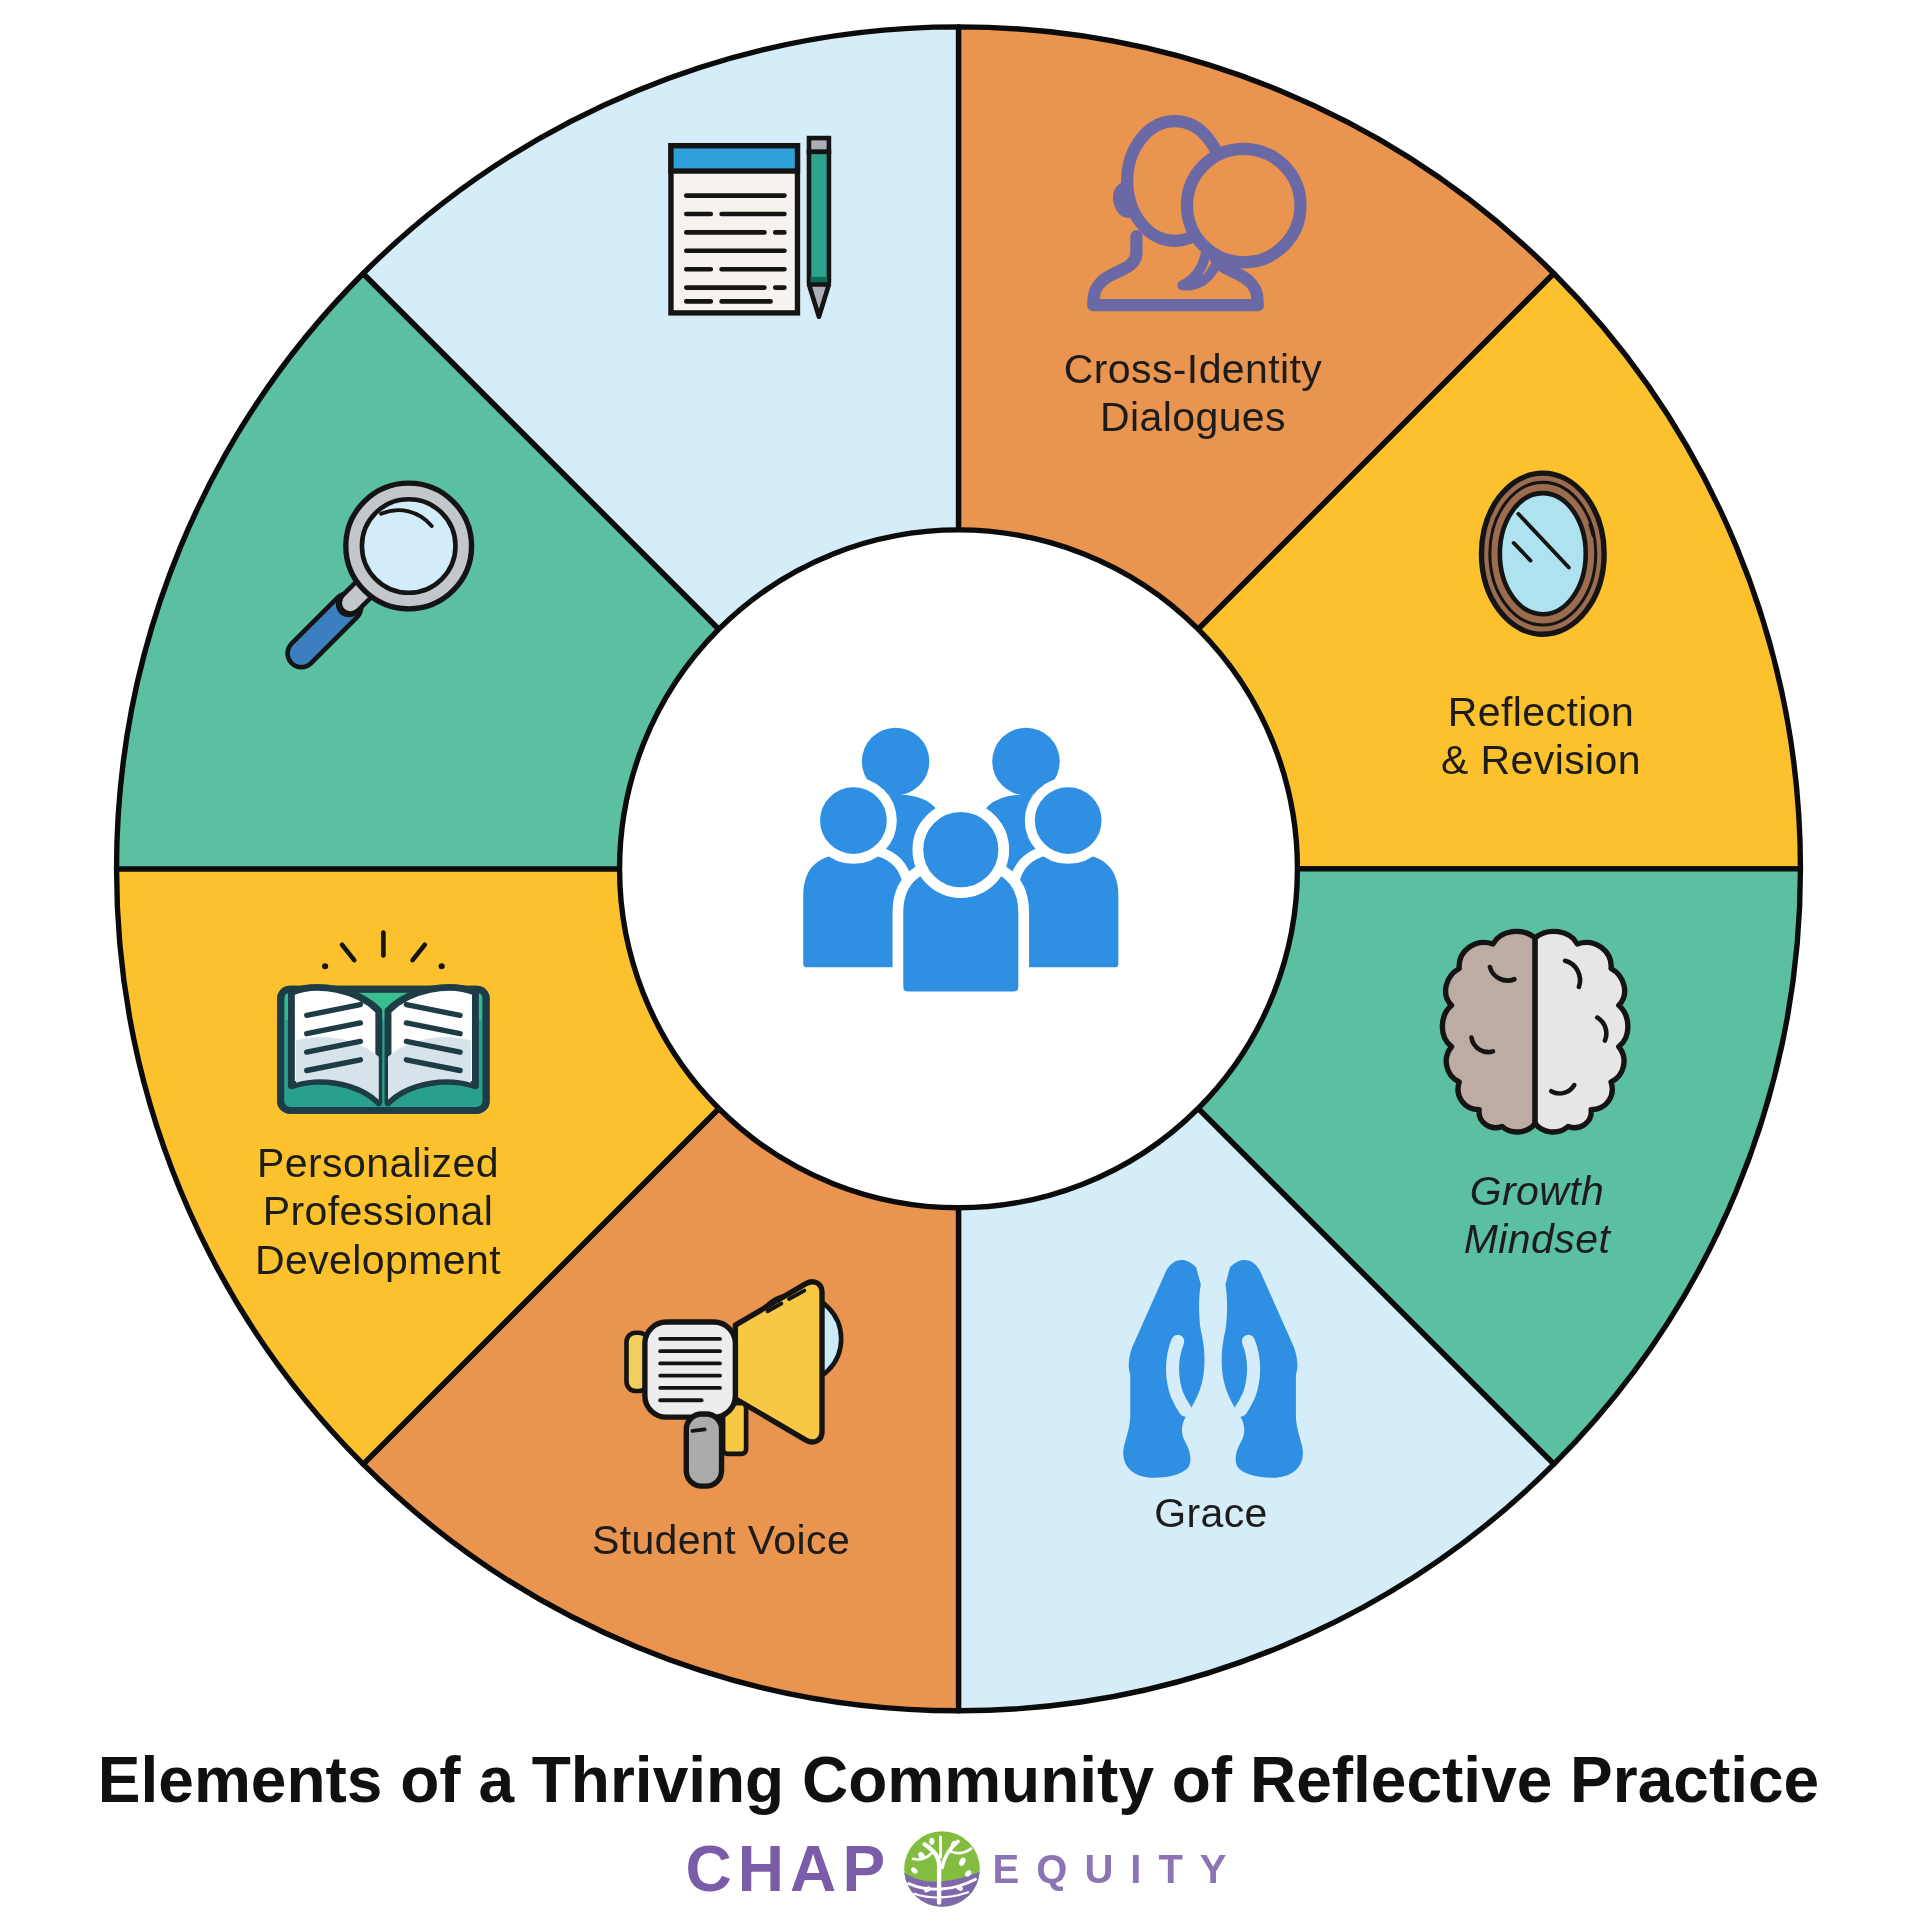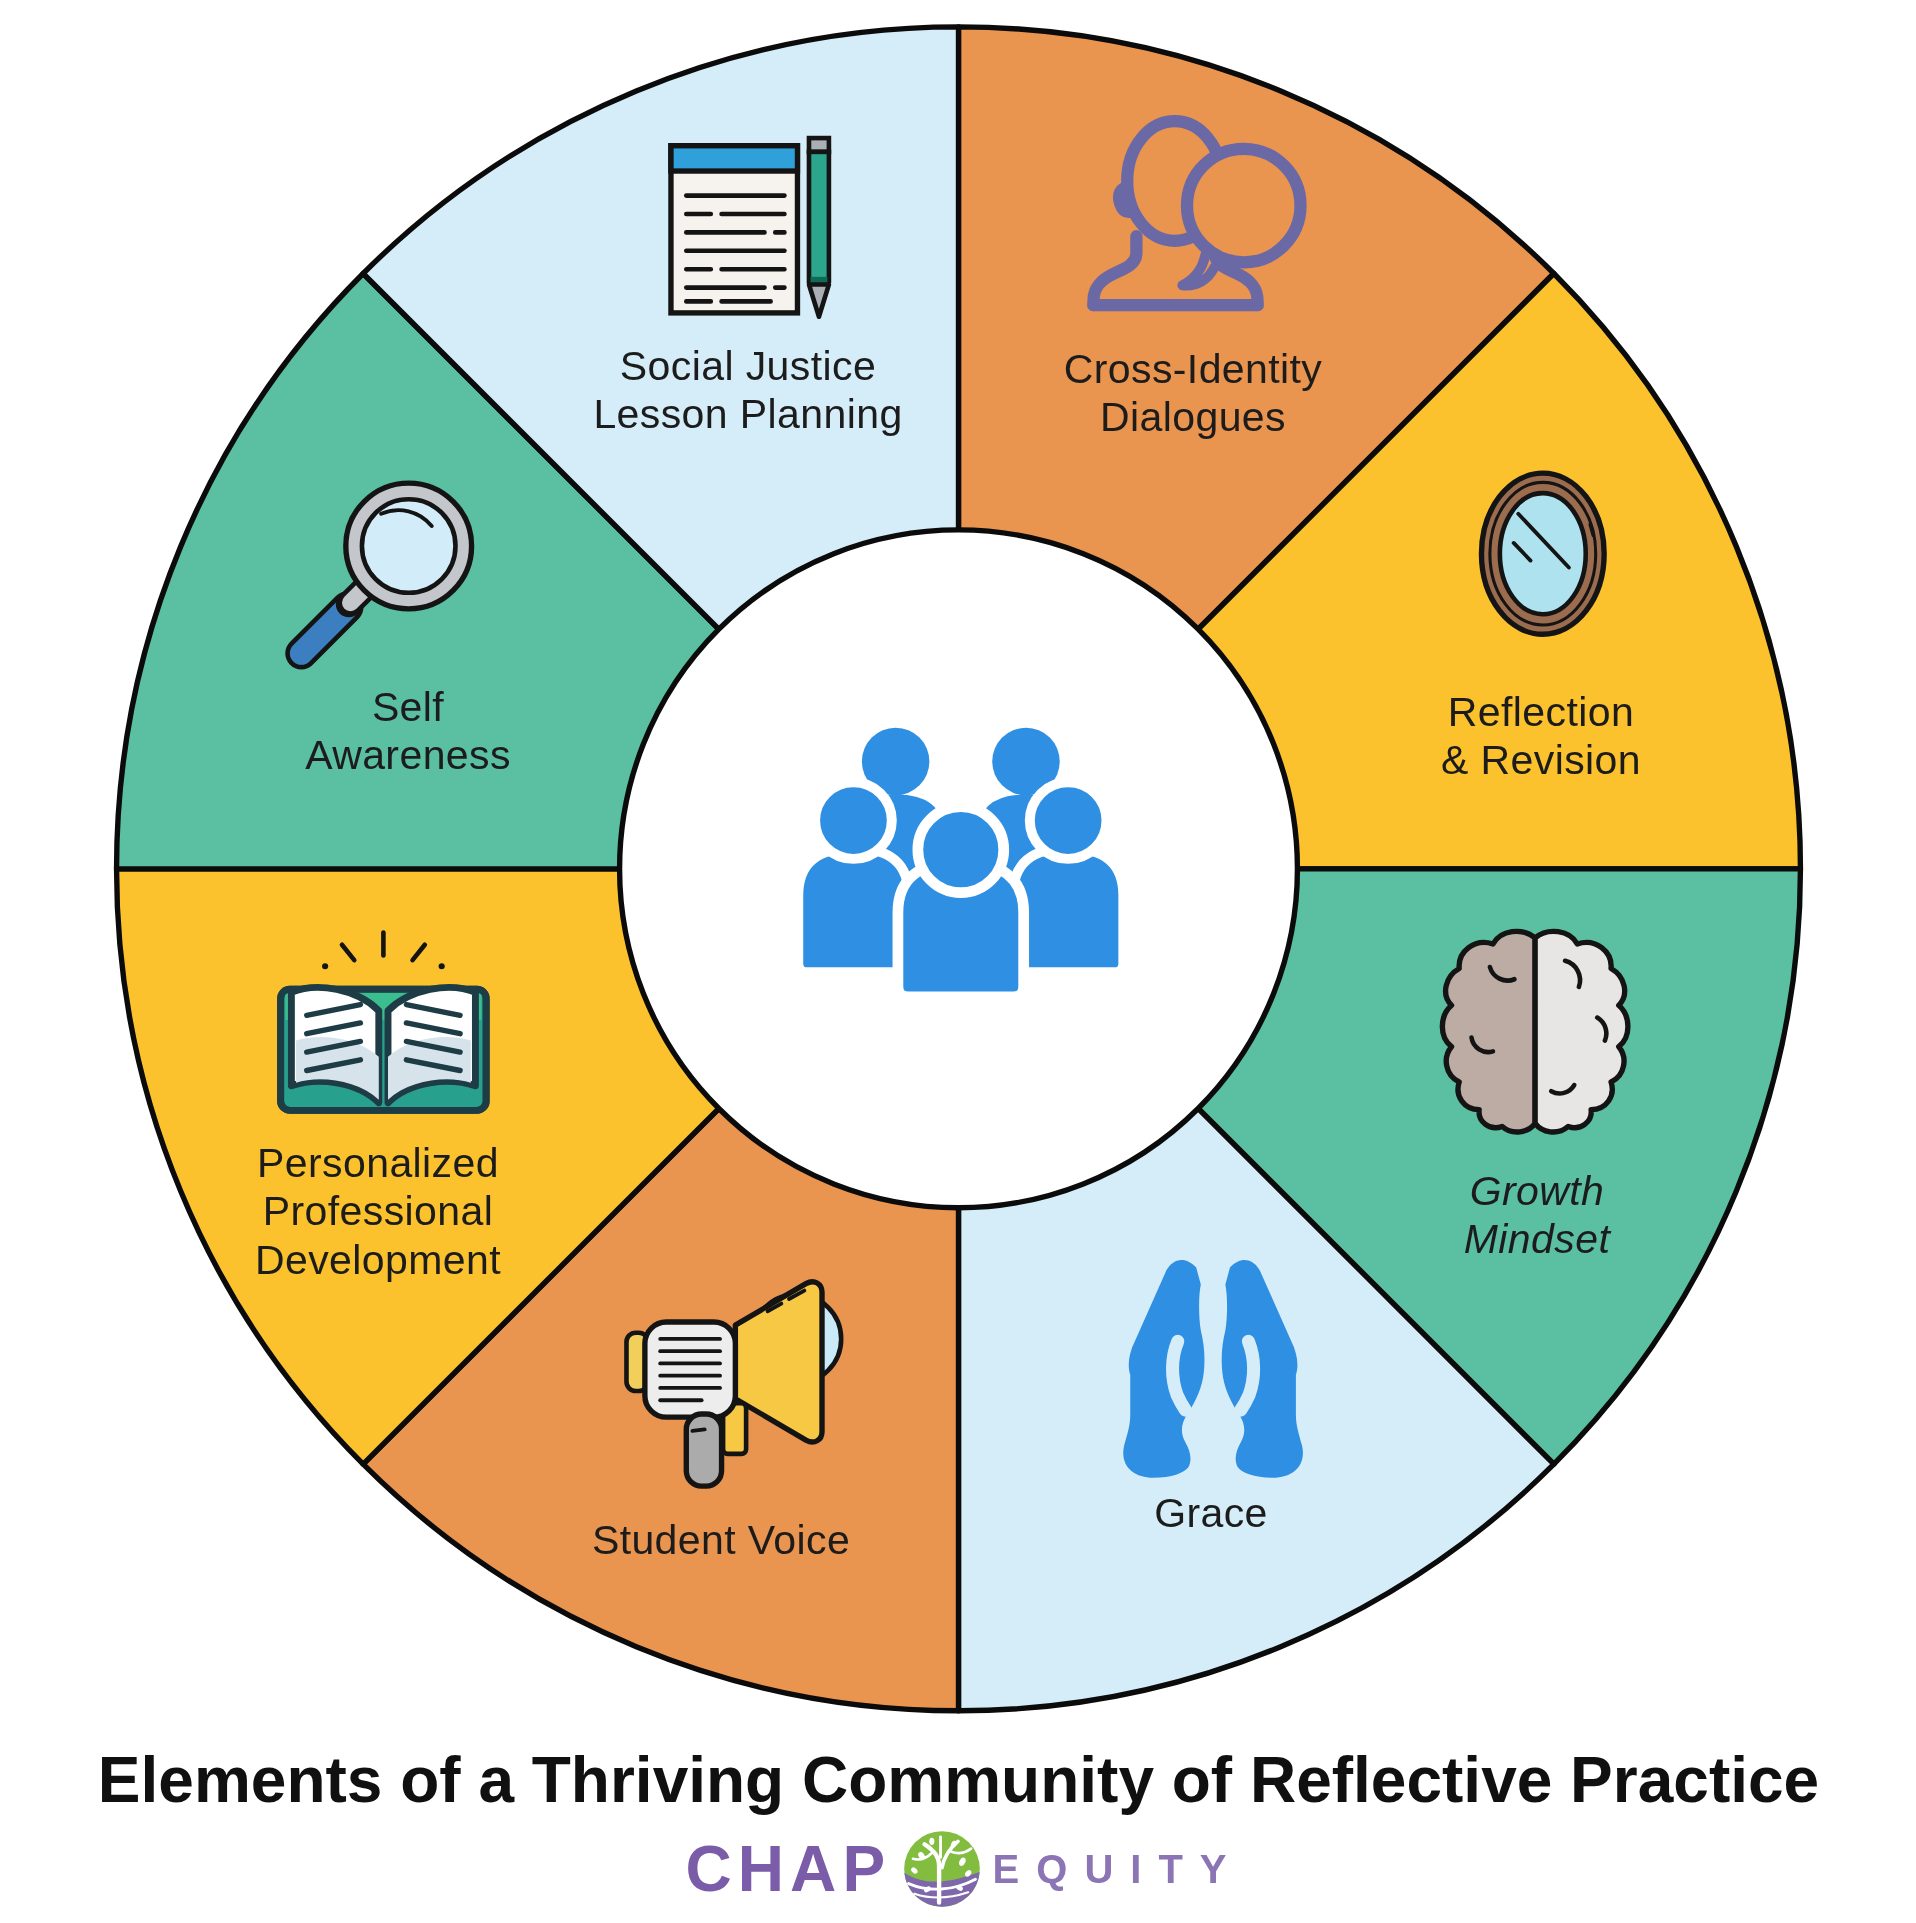--- a/index.html
+++ b/index.html
@@ -192,24 +192,20 @@
 &amp; Revision</div>
   <div class="seg-label" style="left:1193px;top:393px;">Cross-Identity
 Dialogues</div>
   <div class="seg-label" style="left:1537px;top:1215px;font-style:italic;">Growth
 Mindset</div>
   <div class="seg-label" style="left:1211px;top:1513px;">Grace</div>
   <div class="seg-label" style="left:721px;top:1540px;">Student Voice</div>
   <div class="seg-label" style="left:378px;top:1212px;">Personalized
 Professional
 Development</div>
-  <div class="seg-label" style="left:408px;top:731px;">Self
-Awareness</div>
-  <div class="seg-label" style="left:748px;top:390px;">Social Justice
-Lesson Planning</div>
 
   <div class="main-title">Elements of a Thriving Community of Reflective Practice</div>
 
   <div class="logo-row">
     <span class="logo-chap">CHAP</span>
     <svg width="80" height="80" viewBox="-55 -55 110 110">
       <circle cx="0" cy="0" r="52" fill="#83bd3f"></circle>
       <path d="M -51.8,5 C -20,26 18,16 51.8,4 A 52 52 0 0 1 -51.8,5 Z" fill="#7e68ab"></path>
       <g stroke="#ffffff" fill="none" stroke-linecap="round">
         <path d="M -4,46 L -4,-4 C -4,-18 -12,-26 -24,-34" stroke-width="6"></path>

